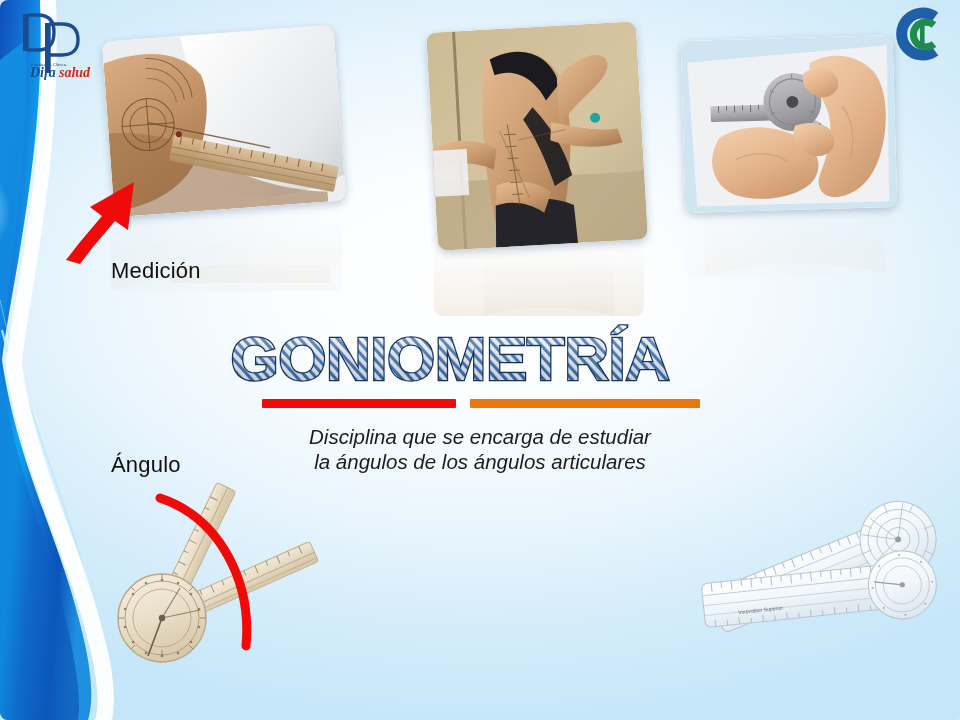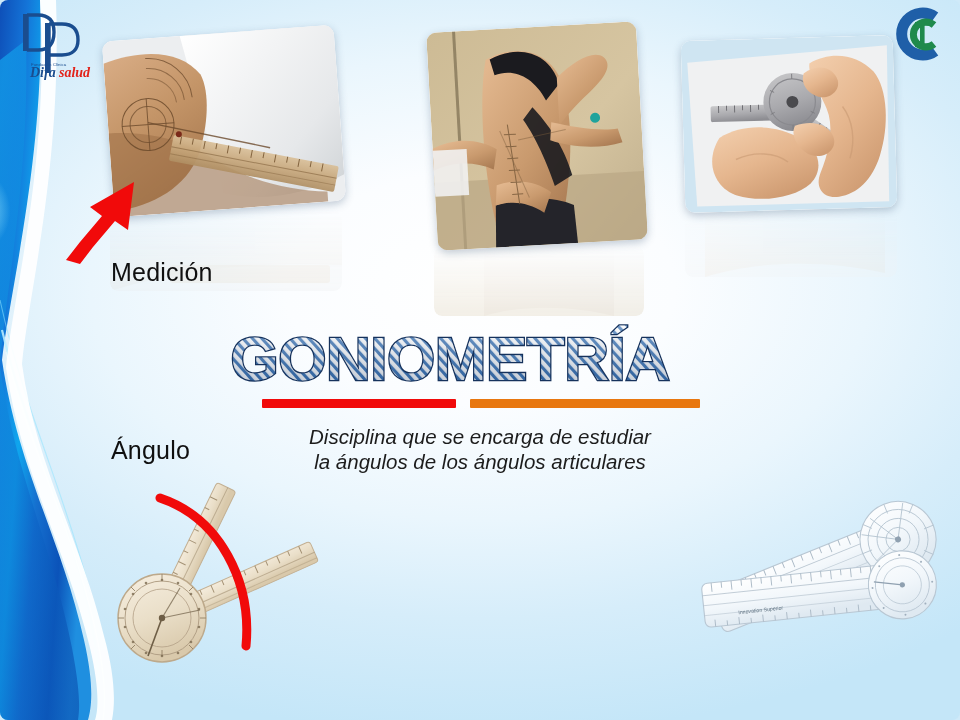--- a/index.html
+++ b/index.html
@@ -29,23 +29,23 @@
   #photo-hands{left:683px;top:38px;width:212px;height:172px;transform:rotate(-1.6deg);}
   .refl{position:absolute;border-radius:8px;overflow:hidden;opacity:.30;
         transform:scaleY(-1);-webkit-mask-image:linear-gradient(to top,transparent 0%,rgba(0,0,0,.85) 100%);
         mask-image:linear-gradient(to top,transparent 0%,rgba(0,0,0,.85) 100%);pointer-events:none;}
   #refl-elbow{left:110px;top:211px;width:232px;height:80px;}
   #refl-shoulder{left:434px;top:246px;width:210px;height:70px;}
   #refl-hands{left:685px;top:211px;width:212px;height:66px;}
   
   #arrow-medicion{position:absolute;left:62px;top:176px;width:90px;height:88px;}
   
-  .side-label{position:absolute;font-size:25px;color:#101010;letter-spacing:.2px;white-space:nowrap;}
+  .side-label{position:absolute;font-size:22px;color:#101010;letter-spacing:.2px;white-space:nowrap;}
   #label-medicion{left:111px;top:258px;}
-  #label-angulo{left:111px;top:436px;}
+  #label-angulo{left:111px;top:452px;}
   
   #title-block{position:absolute;left:0;top:320px;width:900px;text-align:center;}
   #main-title{display:block;height:78px;margin:0 auto;}
   #bar-red{position:absolute;left:262px;top:399px;width:194px;height:9px;background:#f10a0a;border-radius:1px;}
   #bar-orange{position:absolute;left:470px;top:399px;width:230px;height:9px;background:#e8770f;border-radius:1px;}
   
   #subtitle{position:absolute;left:0;top:424px;width:960px;text-align:center;
             font-style:italic;font-size:20.5px;line-height:25px;color:#1c1c1c;}
   #subtitle .ln{display:block;}
   

